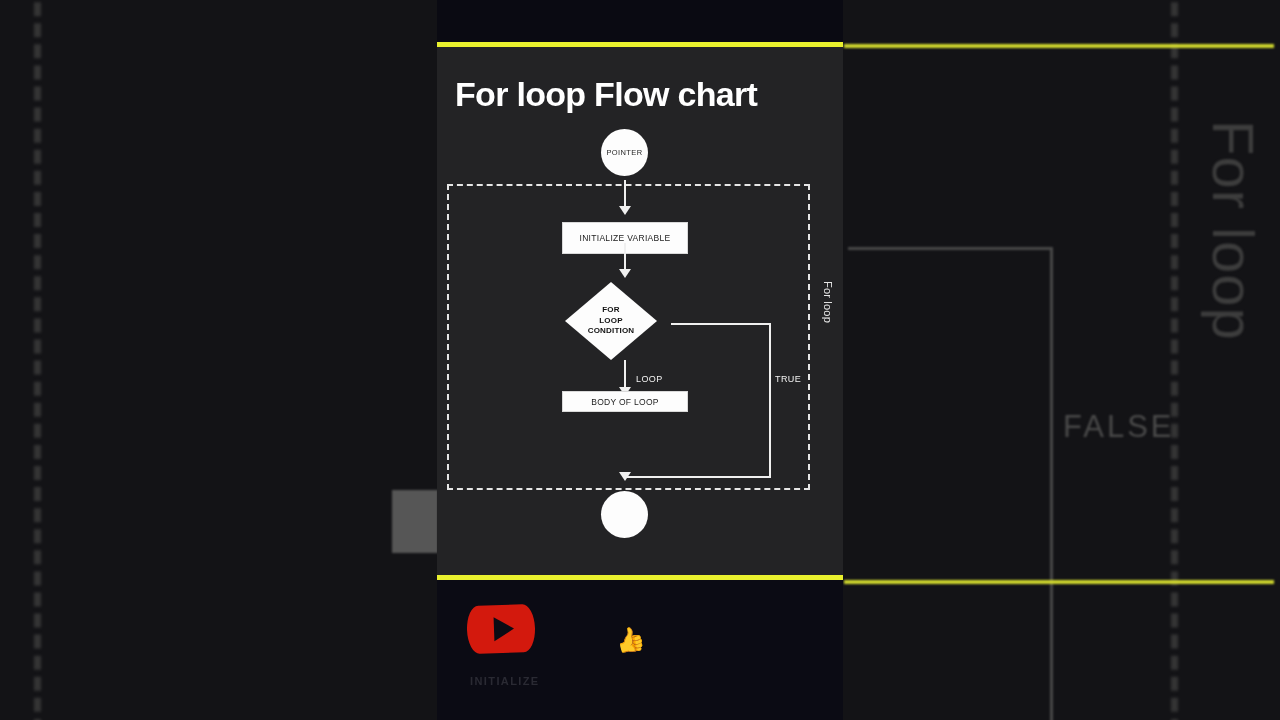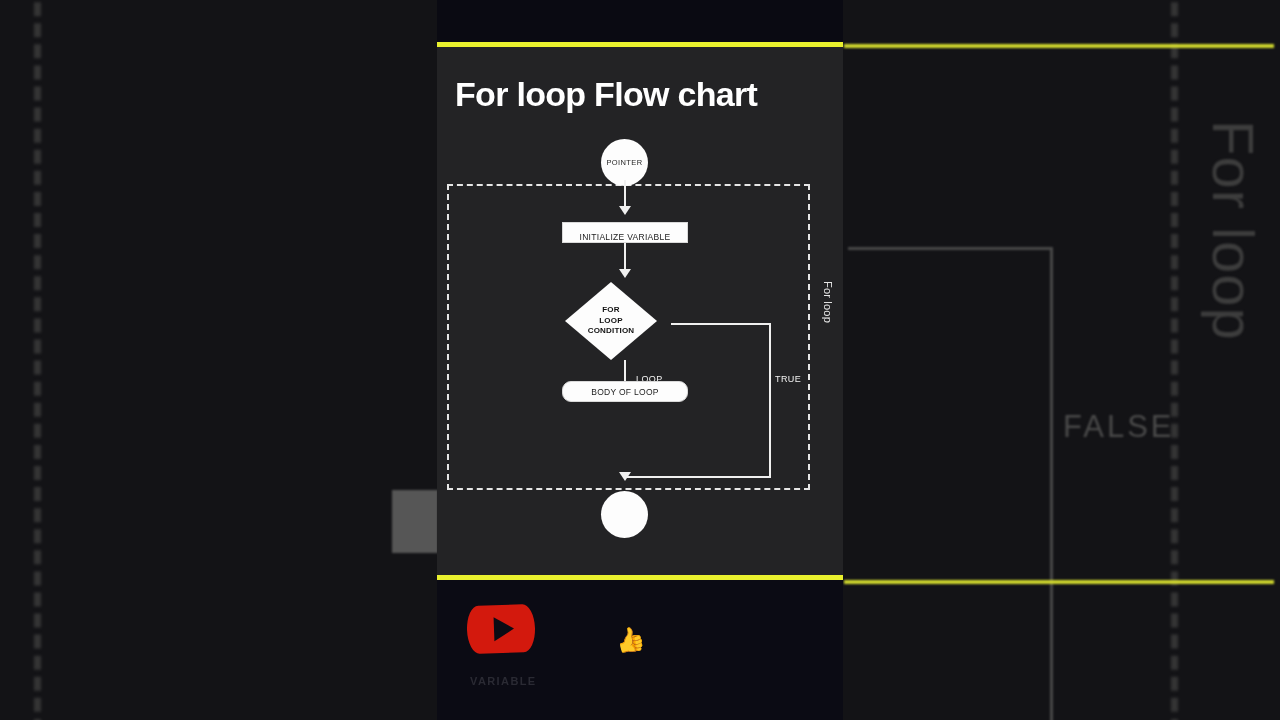--- a/index.html
+++ b/index.html
@@ -75,30 +75,30 @@
   
   #flow { position:absolute; inset:0; }
 
   .node { position:absolute; background:#fdfdfd; color:#111; }
 
   .circle {
     border-radius:50%;
     display:flex; align-items:center; justify-content:center;
     font-size:7.5px; letter-spacing:.4px; color:#262626;
   }
-  #pointer-node { left:164px; top:92px; width:47px; height:47px; }
+  #pointer-node { left:164px; top:82px; width:47px; height:47px; }
   #end-node     { left:164px; top:444px; width:47px; height:47px; }
 
   .rect {
     display:flex; align-items:center; justify-content:center;
     font-size:8.5px; letter-spacing:.3px; color:#1a1a1a;
     border:1px solid #d9d9d9;
   }
-  #init-node { left:125px; top:175px; width:126px; height:21px;align-items:flex-end; }
-  #body-node { left:125px; top:334px; width:126px; height:21px;border-radius:9px; }
+  #init-node { left:125px; top:175px; width:126px; height:32px; }
+  #body-node { left:125px; top:344px; width:126px; height:21px; }
 
   #cond-node {
     left:128px; top:235px; width:92px; height:78px;
     clip-path: polygon(50% 0%, 100% 50%, 50% 100%, 0% 50%);
     display:flex; align-items:center; justify-content:center;
   }
   #cond-label {
     font-size:8px; font-weight:bold; line-height:1.35;
     text-align:center; color:#111; letter-spacing:.2px;
     white-space:pre-line;
@@ -232,18 +232,18 @@
 
       </div>
     </div>
 
     <div class="rule-yellow bottom"></div>
 
     <div class="panel-footer">
       <div id="yt-logo">
         <div id="yt-play"></div>
       </div>
-      <div id="subscribe-label">VARIABLE</div>
+      <div id="subscribe-label">INITIALIZE</div>
       <div id="thumb-icon">👍</div>
     </div>
 
   </div>
 </div>
 
 </body></html>

